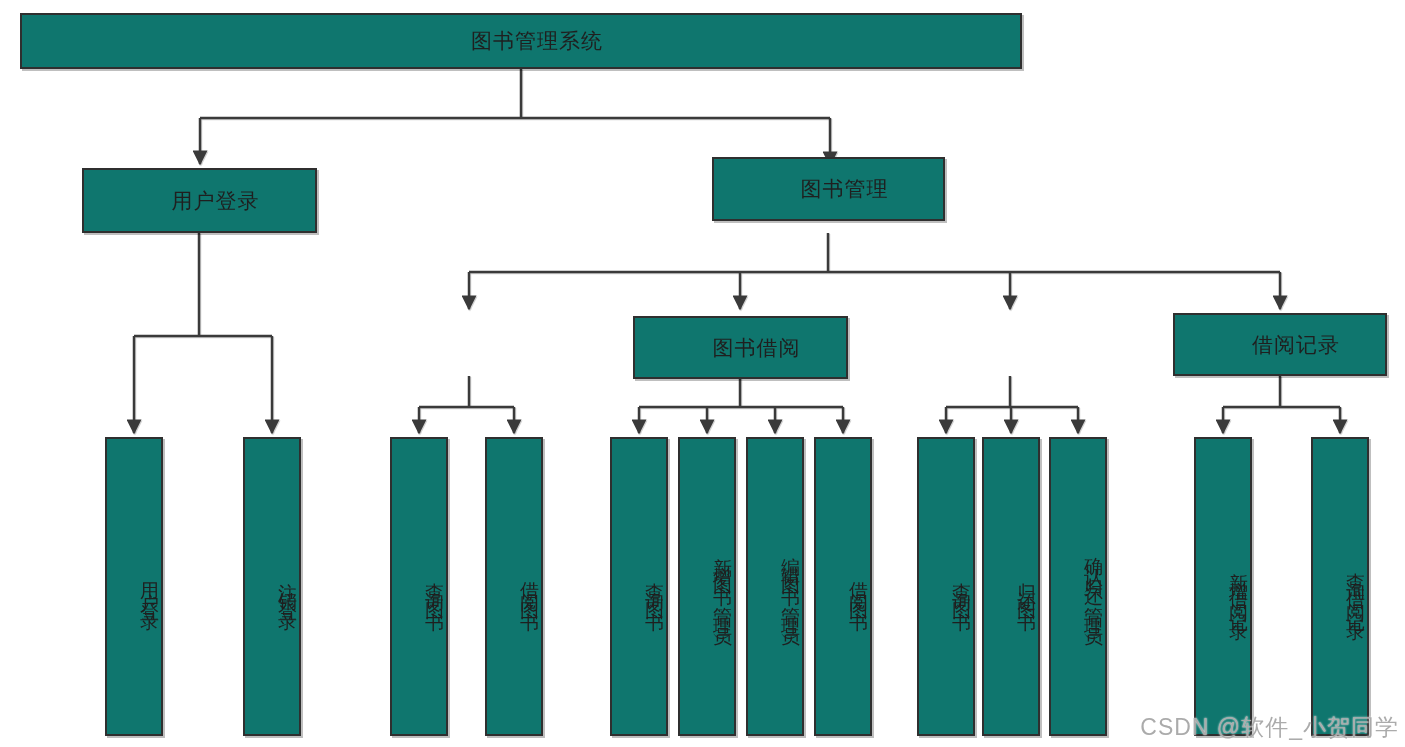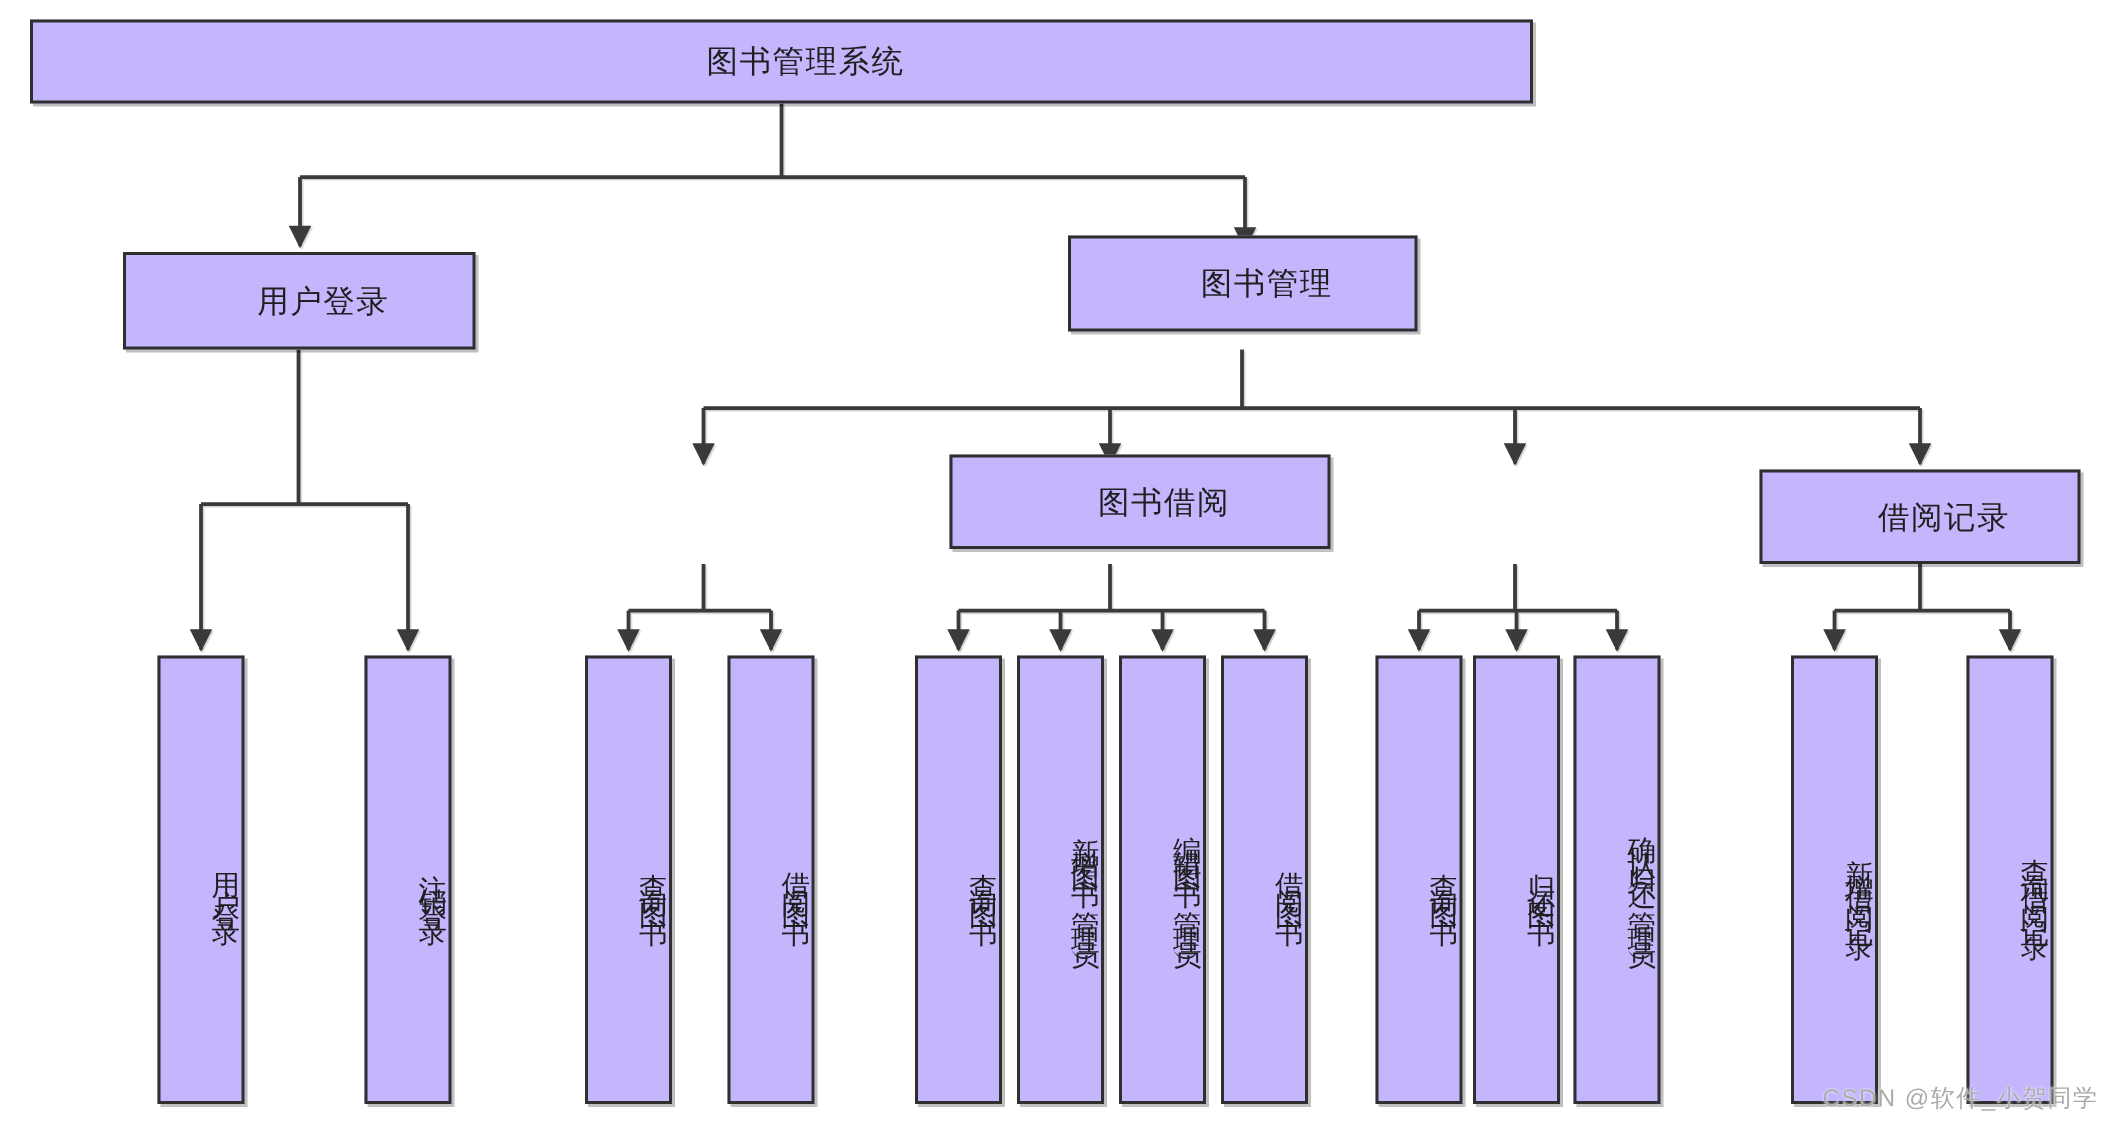--- a/index.html
+++ b/index.html
@@ -7,41 +7,41 @@
     position:relative;
     width:1405px;height:747px;
     background:#ffffff;
     font-family:"Liberation Sans","DejaVu Sans",sans-serif;
     overflow:hidden;
   }
   #wires{position:absolute;left:0;top:0;filter:drop-shadow(1.5px 1.5px 0px rgba(0,0,0,0.18));}
   .node{
     position:absolute;
     box-sizing:border-box;
-    background:#c4b5fd;
+    background:#0f766e;
     border:2.5px solid #2f2f2f;
     box-shadow:2px 2px 0 rgba(0,0,0,0.25);
     color:#1f1f1f;
     display:flex;align-items:center;justify-content:center;
     text-align:left;
     padding-left:32px;
   }
   .node.h{font-size:21px;letter-spacing:1px;}
   .node.v{
     font-size:19px;
     writing-mode:vertical-rl;
     text-orientation:mixed;
     letter-spacing:10px;
     line-height:1;
     white-space:nowrap;
   }
   .watermark{
     position:absolute;
     right:6px;bottom:4px;
-    font-size:16px;
+    font-size:23px;
     color:#ababab;
     letter-spacing:1px;
     text-shadow:0 0 2px #ffffff;
     z-index:5;
   }
 </style>
 </head>
 <body>
 
 <div id="canvas">
@@ -82,21 +82,21 @@
       <line x1="1223" y1="407" x2="1223" y2="433" marker-end="url(#arrow)"></line>
       <line x1="1340" y1="407" x2="1340" y2="433" marker-end="url(#arrow)"></line>
     </g>
   </svg>
 
   <div class="node h" style="left:20px;top:13px;width:1002px;height:56px">图书管理系统</div>
 
   <div class="node h" style="left:82px;top:168px;width:235px;height:65px">用户登录</div>
   <div class="node h" style="left:712px;top:157px;width:233px;height:64px">图书管理</div>
 
-  <div class="node h" style="left:633px;top:303px;width:254px;height:63px">图书借阅</div>
+  <div class="node h" style="left:633px;top:316px;width:215px;height:63px">图书借阅</div>
   <div class="node h" style="left:1173px;top:313px;width:214px;height:63px">借阅记录</div>
 
   <div class="node v" style="left:105px;top:437px;width:58px;height:299px">用户登录</div>
   <div class="node v" style="left:243px;top:437px;width:58px;height:299px">注销登录</div>
 
   <div class="node v" style="left:390px;top:437px;width:58px;height:299px">查询图书</div>
   <div class="node v" style="left:485px;top:437px;width:58px;height:299px">借阅图书</div>
 
   <div class="node v" style="left:610px;top:437px;width:58px;height:299px">查询图书</div>
   <div class="node v" style="left:678px;top:437px;width:58px;height:299px">新增图书（管理员）</div>

